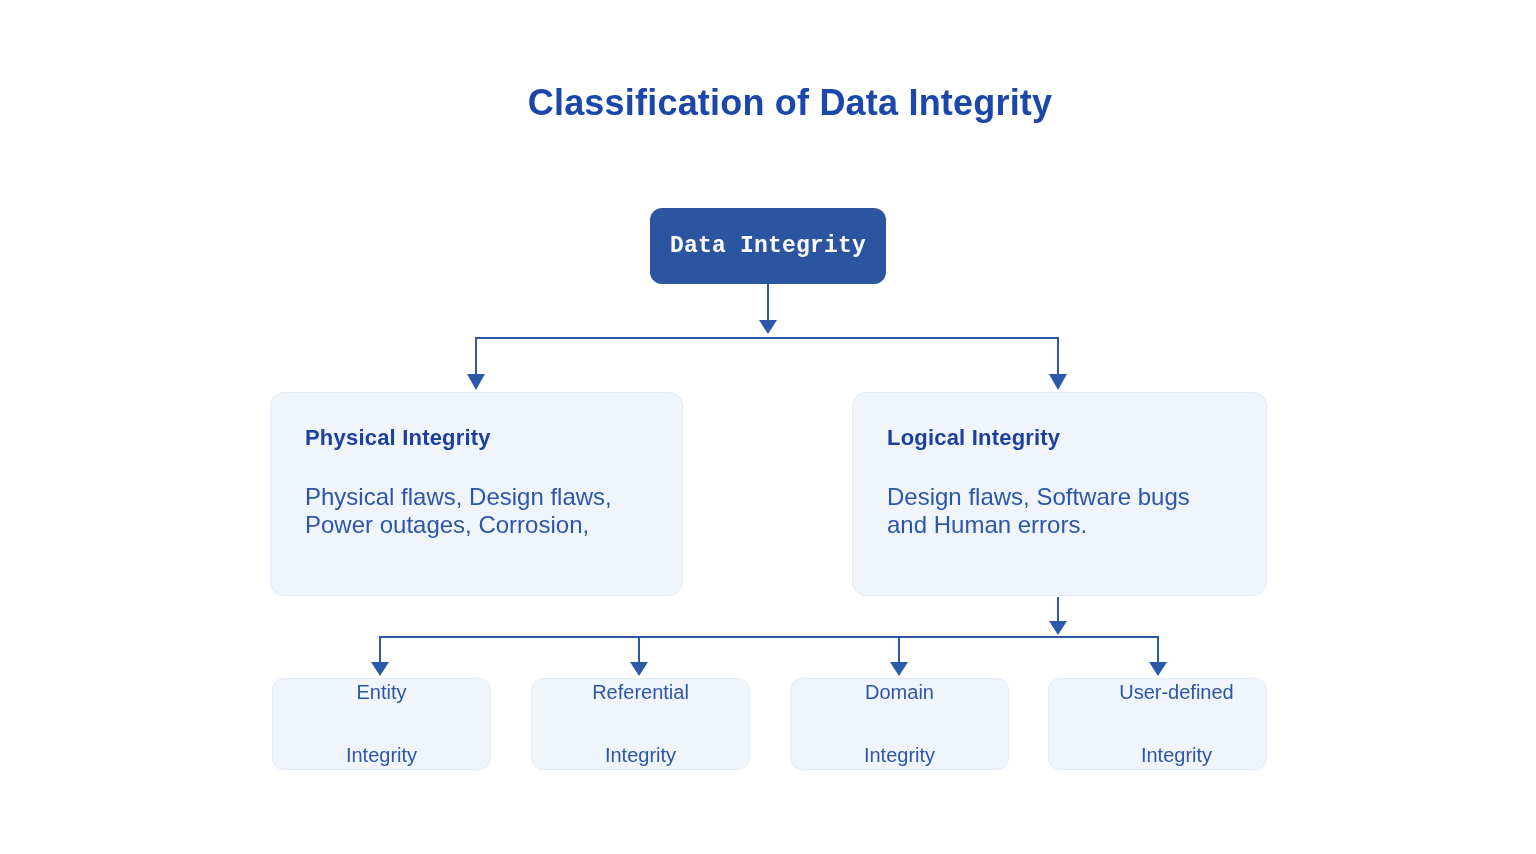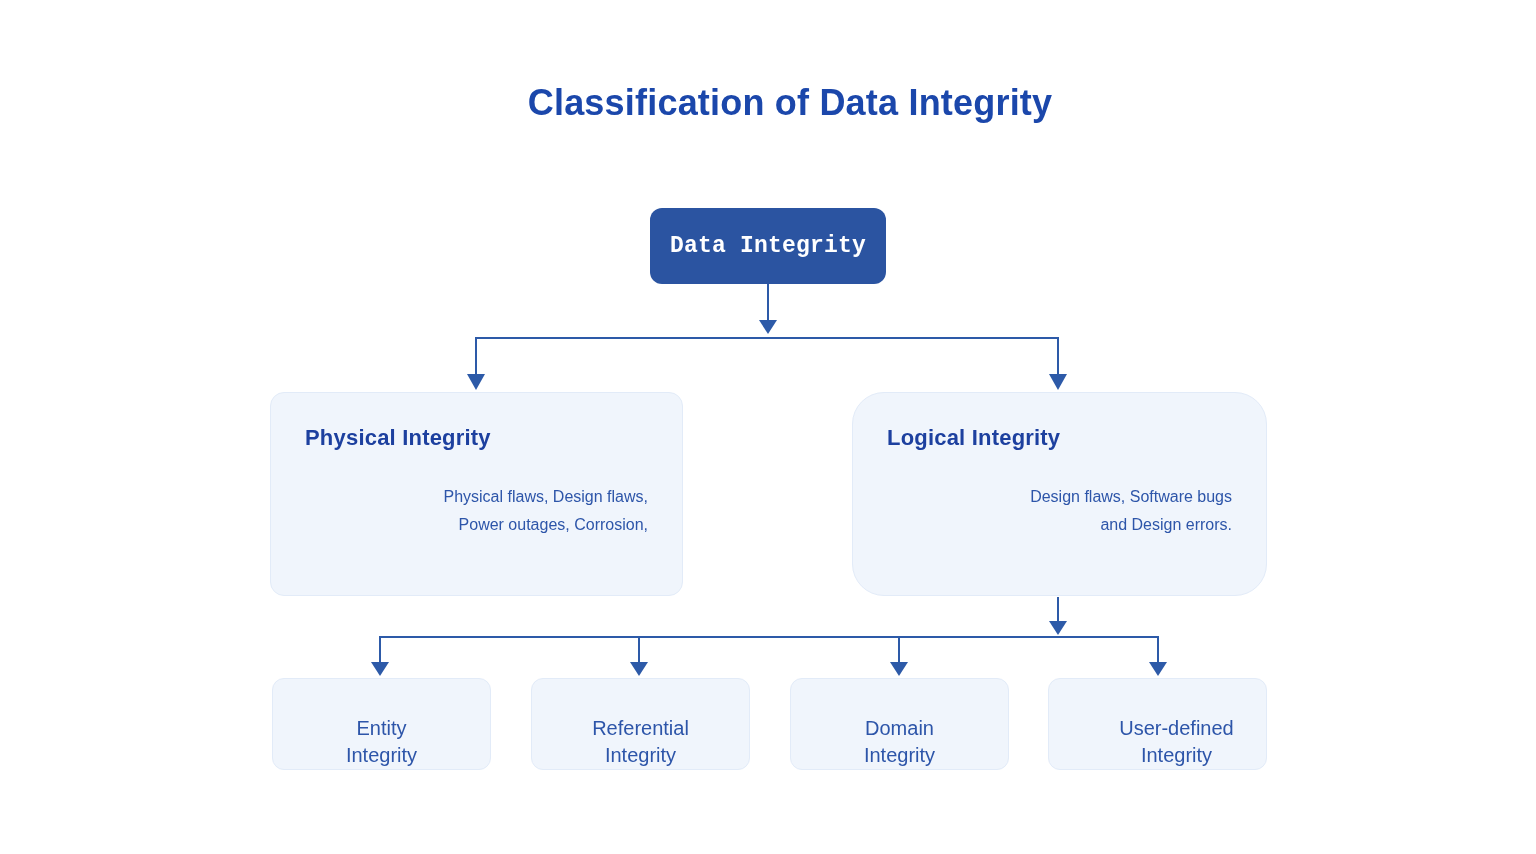--- a/index.html
+++ b/index.html
@@ -30,31 +30,31 @@
     display:flex;align-items:center;justify-content:center;
     color:var(--root-text);font-size:23px;font-weight:700;letter-spacing:0.2px;font-family:Liberation Mono, monospace;
   }
   .branch-card{
     position:absolute;top:392px;height:204px;
     background:var(--card-fill);border:1px solid var(--card-border);
     border-radius:14px;box-sizing:border-box;
     padding:31px 34px 0 34px;
   }
   .branch-card.physical{left:270px;width:413px;}
-  .branch-card.logical{left:852px;width:415px;border-radius:32px;}
+  .branch-card.logical{left:852px;width:415px;}
   .branch-heading{
     font-size:22px;font-weight:700;color:var(--heading-color);
     line-height:28px;margin:0 0 31px 0;letter-spacing:0.2px;
   }
-  .branch-body{font-size:16px;color:var(--body-color);line-height:28px;text-align:right;}
+  .branch-body{font-size:24px;color:var(--body-color);line-height:28px;}
   .leaf-card{
     position:absolute;top:678px;width:219px;height:92px;
     background:var(--card-fill);border:1px solid var(--card-border);
     border-radius:12px;box-sizing:border-box;
-    display:flex;flex-direction:column;align-items:center;justify-content:flex-end;
+    display:flex;flex-direction:column;align-items:center;justify-content:space-between;
     font-size:20px;line-height:27px;color:var(--body-color);text-align:center;
   }
   .leaf-card.leaf-0{left:272px;}
   .leaf-card.leaf-1{left:531px;}
   .leaf-card.leaf-2{left:790px;}
   .leaf-card.leaf-3{left:1048px;padding-left:38px;}
   svg.connectors{
     position:absolute;left:0;top:0;width:1536px;height:854px;
     pointer-events:none;
   }
@@ -96,21 +96,21 @@
   <div class="branch-body">
     <div>Physical flaws, Design flaws,</div>
     <div>Power outages, Corrosion,</div>
   </div>
 </div>
 
 <div class="branch-card logical">
   <div class="branch-heading">Logical Integrity</div>
   <div class="branch-body">
     <div>Design flaws, Software bugs</div>
-    <div>and Design errors.</div>
+    <div>and Human errors.</div>
   </div>
 </div>
 
 <div class="leaf-card leaf-0">
   <div>Entity</div>
   <div>Integrity</div>
 </div>
 
 <div class="leaf-card leaf-1">
   <div>Referential</div>

